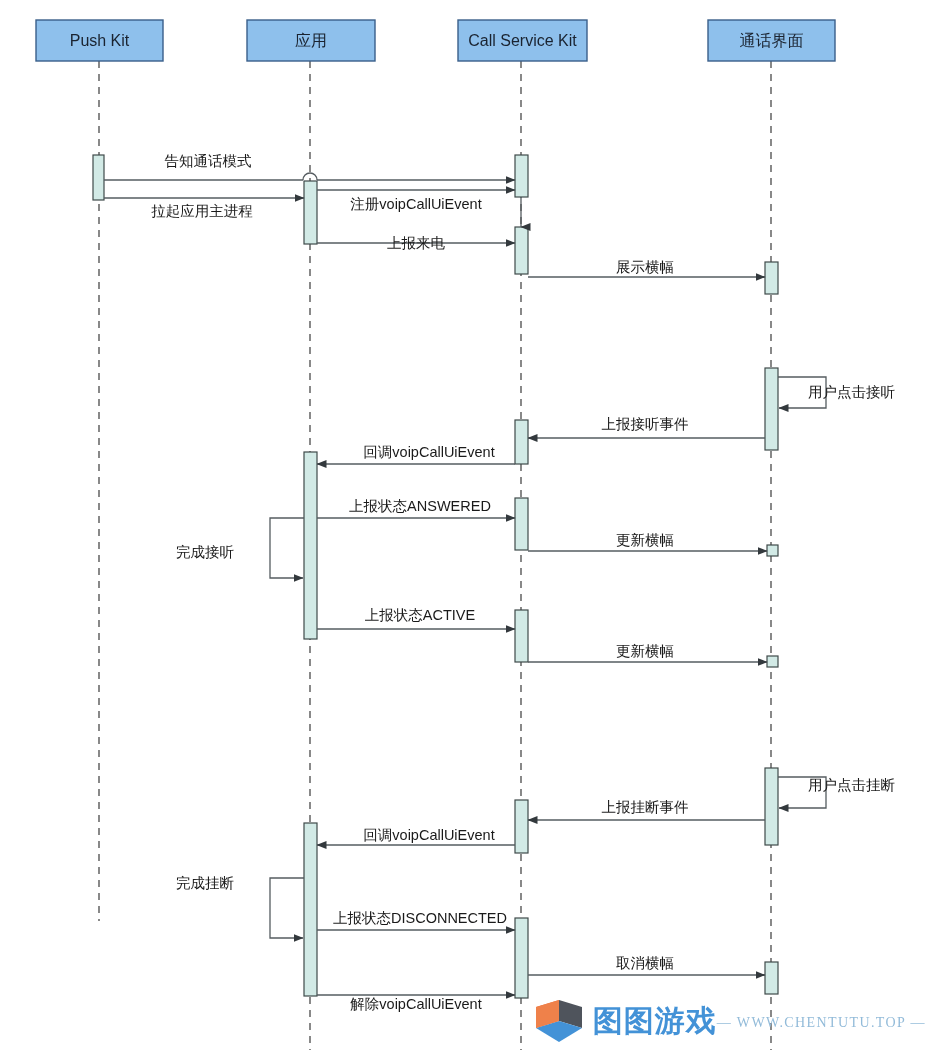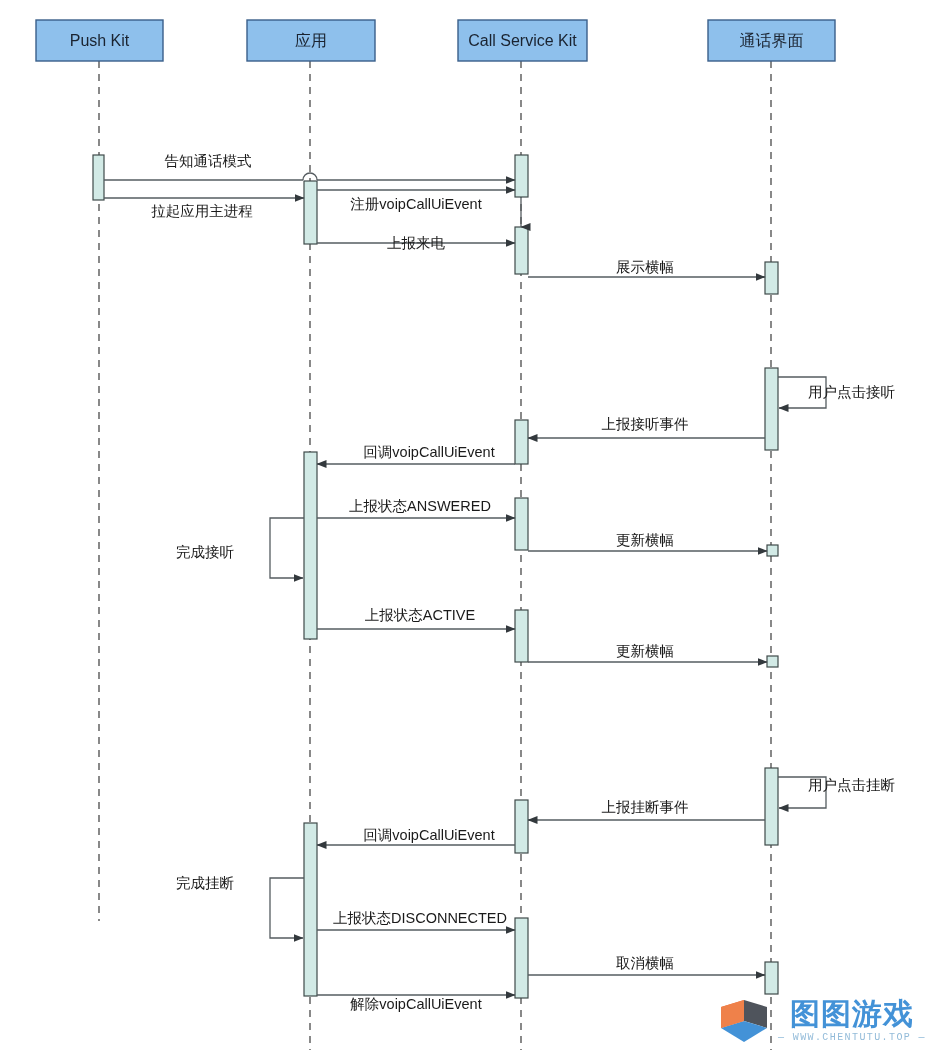--- a/index.html
+++ b/index.html
@@ -79,34 +79,34 @@
     right: 10px;
     bottom: 6px;
     display: flex;
     align-items: center;
     gap: 8px;
     opacity: 0.97;
     user-select: none;
   }
   #watermark .wm-text-wrap {
     display: flex;
-    flex-direction: column;
+    flex-direction: row;
     align-items: center;
     line-height: 1;
   }
   #watermark .wm-title {
     font-family: "Liberation Sans", "DejaVu Sans", sans-serif;
     font-size: 30px;
     font-weight: bold;
     color: #3d8fd6;
     letter-spacing: 1px;
   }
   #watermark .wm-sub {
-    font-family: Liberation Mono, monospace;
-    font-size: 10px;
+    font-family: Liberation Serif, serif;
+    font-size: 14px;
     color: #8fb9d8;
     letter-spacing: 1.4px;
     margin-top: 4px;
     white-space: nowrap;
   }
 </style>
 </head>
 <body>
 
 <div id="diagram-root">

